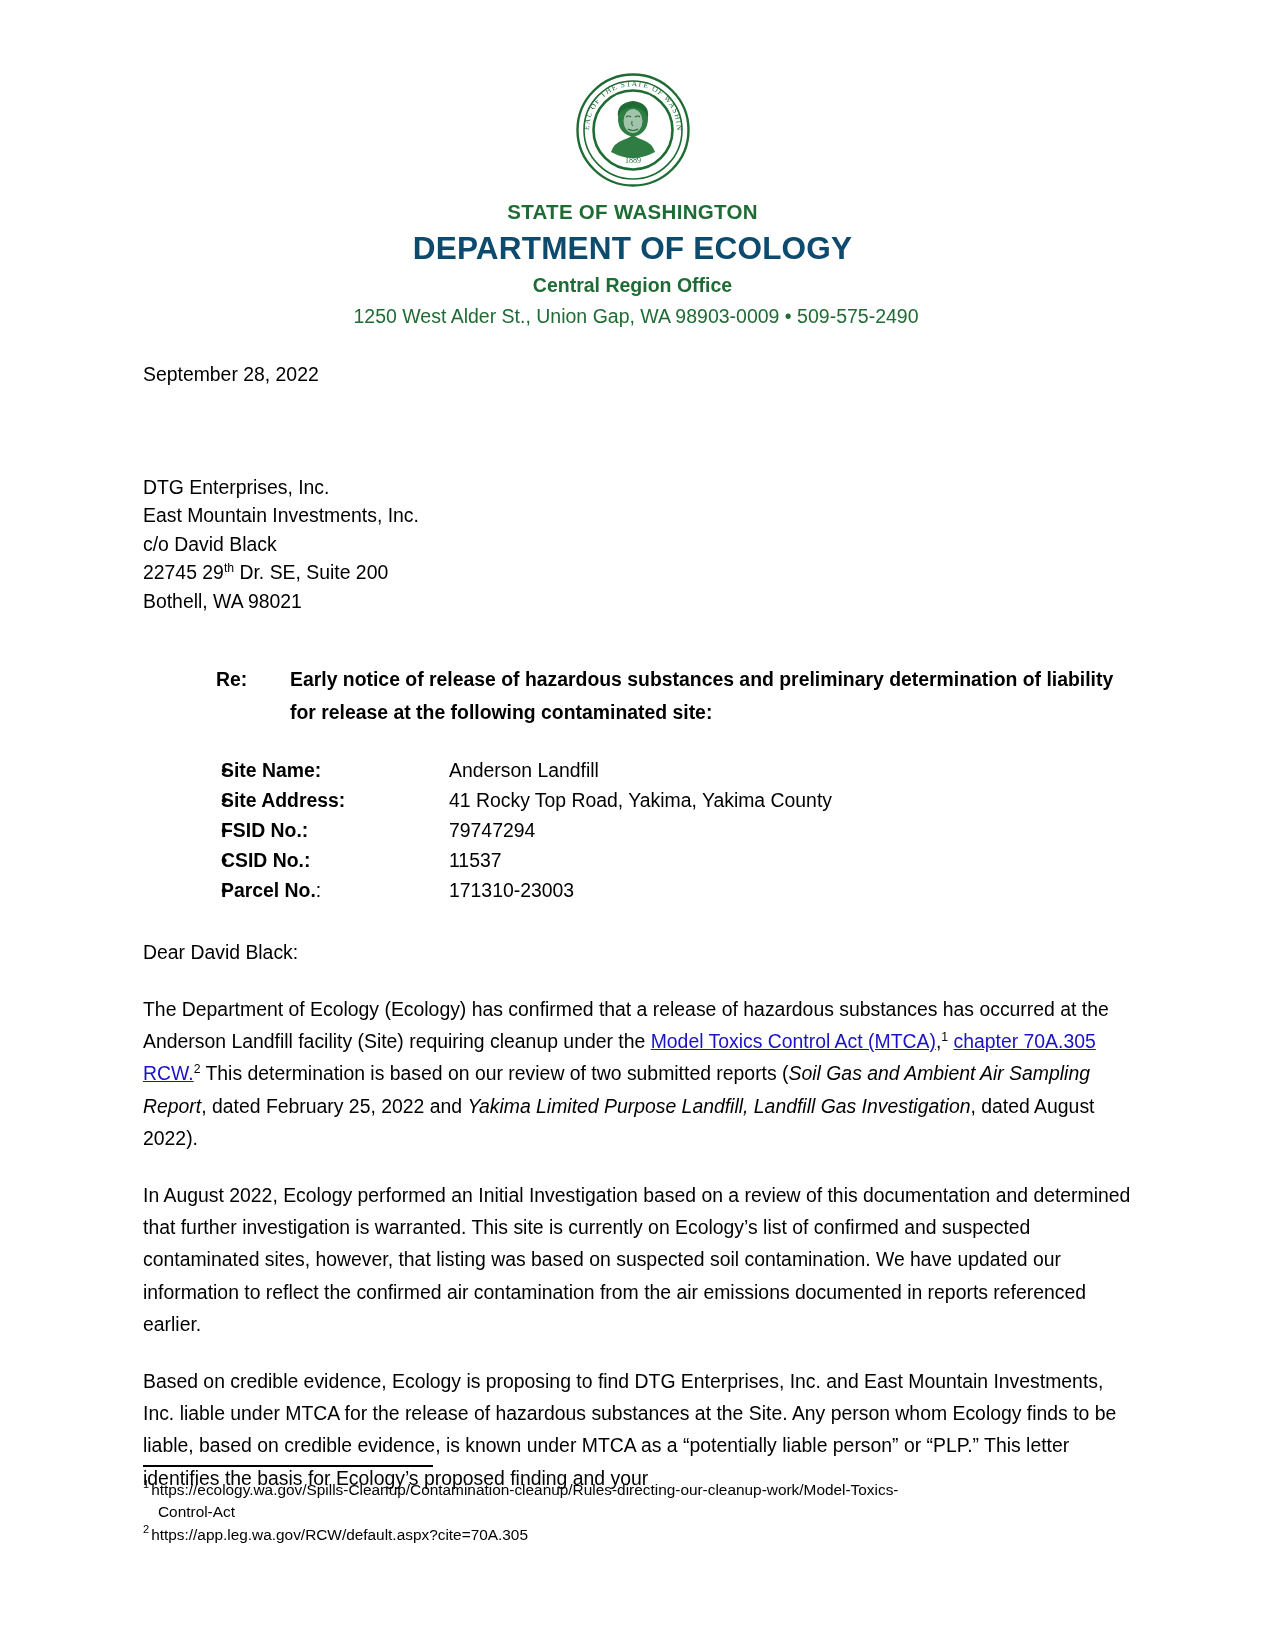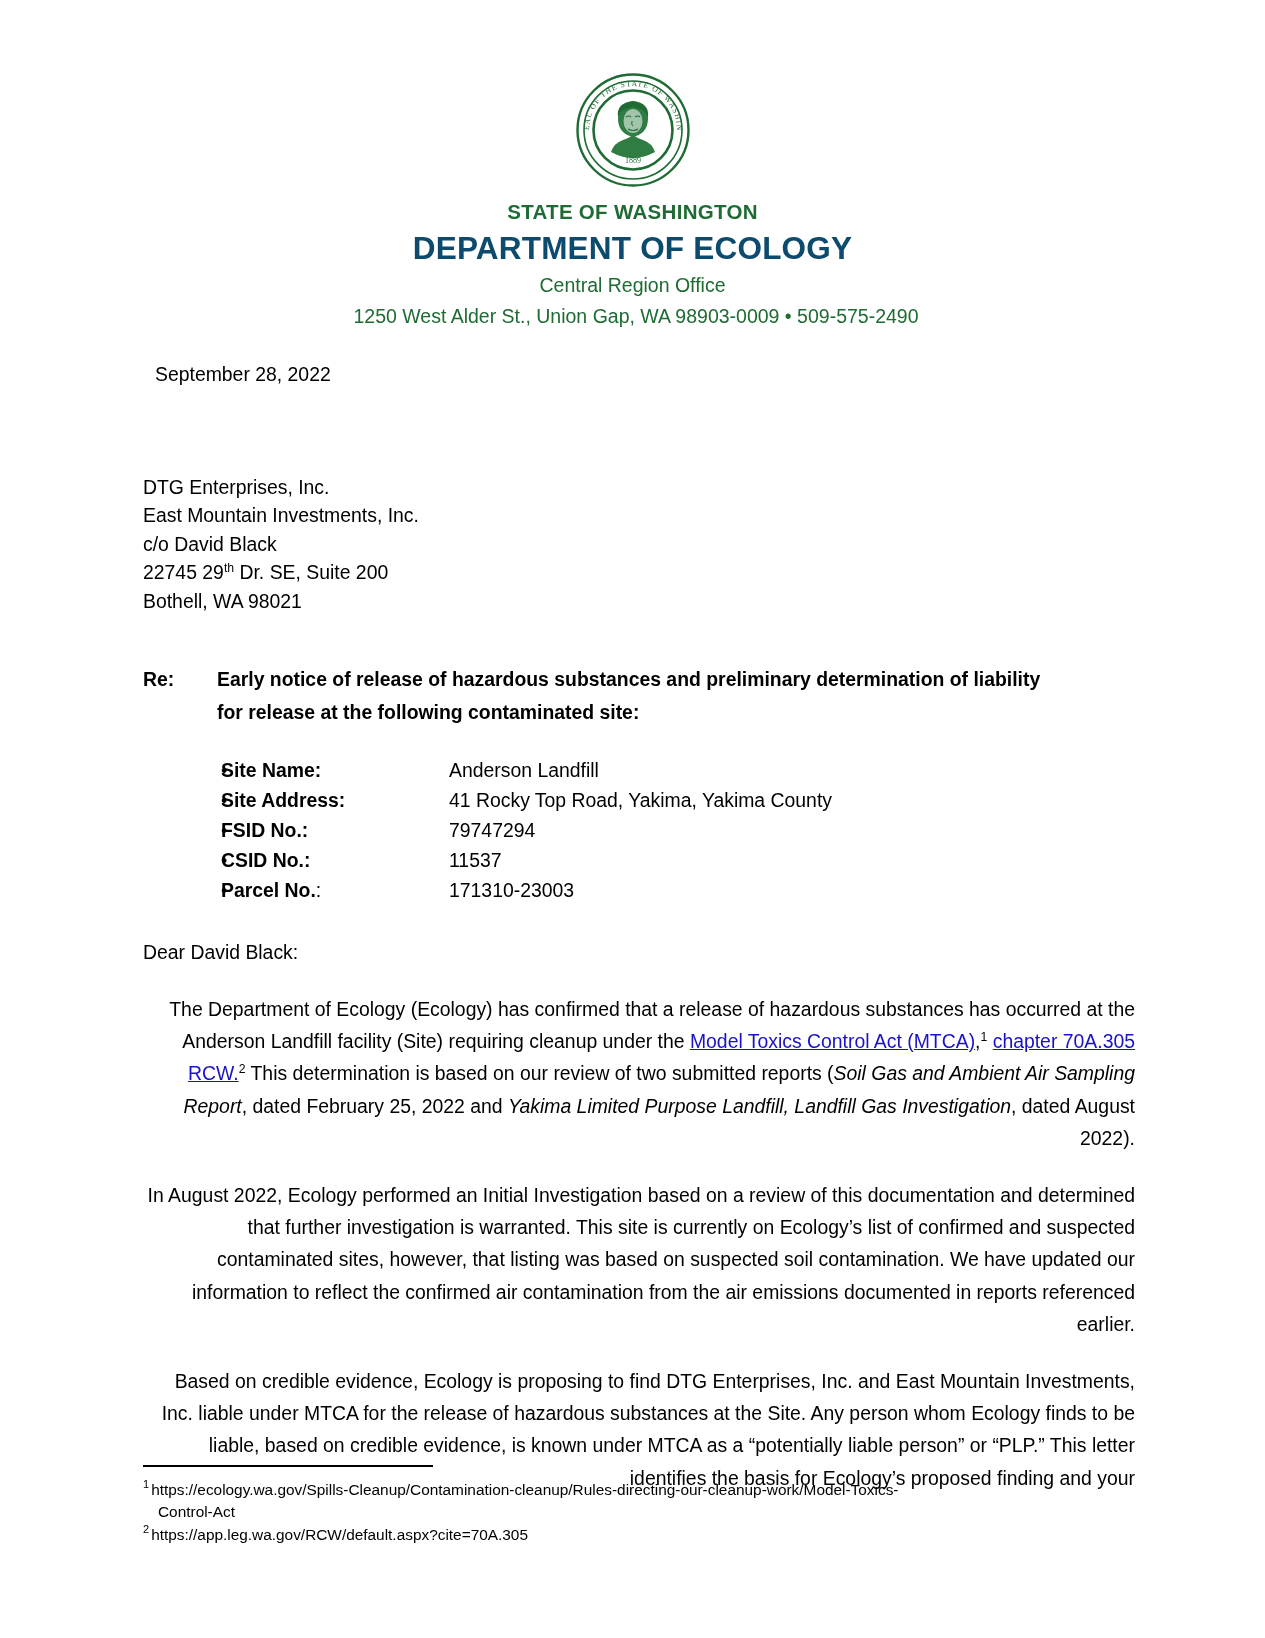--- a/index.html
+++ b/index.html
@@ -45,57 +45,57 @@
   }
   .lh-dept {
     color: #0c4a6e;
     font-weight: bold;
     font-size: 31.5px;
     letter-spacing: 0.2px;
     margin-top: 6px;
   }
   .lh-office {
     color: #1e6b33;
-    font-weight: normal;
+    font-weight: bold;
     font-size: 19.5px;
     margin-top: 7px;
   }
   .lh-addr {
     color: #1e6b33;
     font-size: 19.5px;
     margin-top: 8px;
     margin-left: 7px;
   }
 
   
   .body-area {
     padding: 0 130px 0 143px;
     font-size: 19.4px;
     line-height: 31.5px;
   }
   .date-line {
     margin-top: 31px;
     font-size: 19.4px;
-    margin-left: 12px;
   }
   .addr-block {
     margin-top: 82px;
     line-height: 28.5px;
     font-size: 19.4px;
   }
   .addr-block div { white-space: pre; }
   sup { font-size: 0.63em; vertical-align: super; line-height: 0; }
 
   
   .re-block {
     margin-top: 48px;
     display: flex;
     font-weight: bold;
     font-size: 19.4px;
     line-height: 33px;
+    justify-content: flex-end;
   }
   .re-label { width: 74px; flex: 0 0 74px; }
   .re-text { flex: 1 1 auto; max-width: 845px; }
 
   
   .site-list {
     margin: 27px 0 0 0;
     padding: 0;
     list-style: none;
   }
@@ -119,21 +119,21 @@
   }
   .field-label .nb { font-weight: normal; }
   .field-value { flex: 1 1 auto; font-size: 19.4px; }
 
   
   .salutation { margin-top: 31px; font-size: 19.4px; }
   p.para {
     margin: 24px 0 0 0;
     font-size: 19.4px;
     line-height: 32.4px;
-    text-align: right;
+    text-align: left;
   }
   .lnk {
     color: #1a12c4;
     text-decoration: underline;
   }
   em { font-style: italic; }
 
   
   .footnote-area {
     position: absolute;

